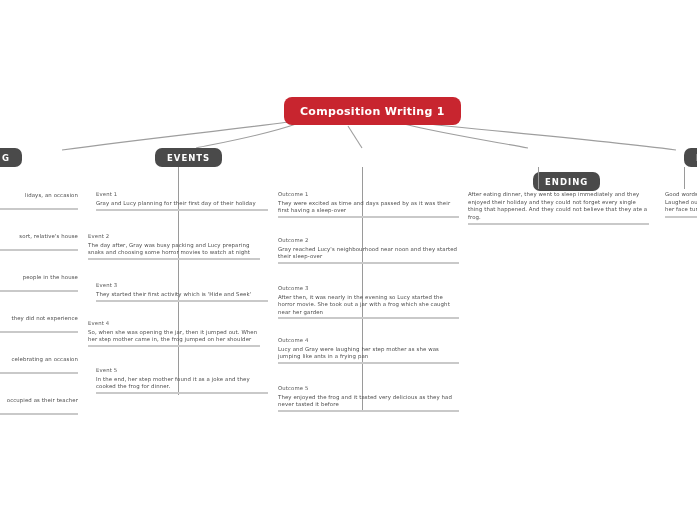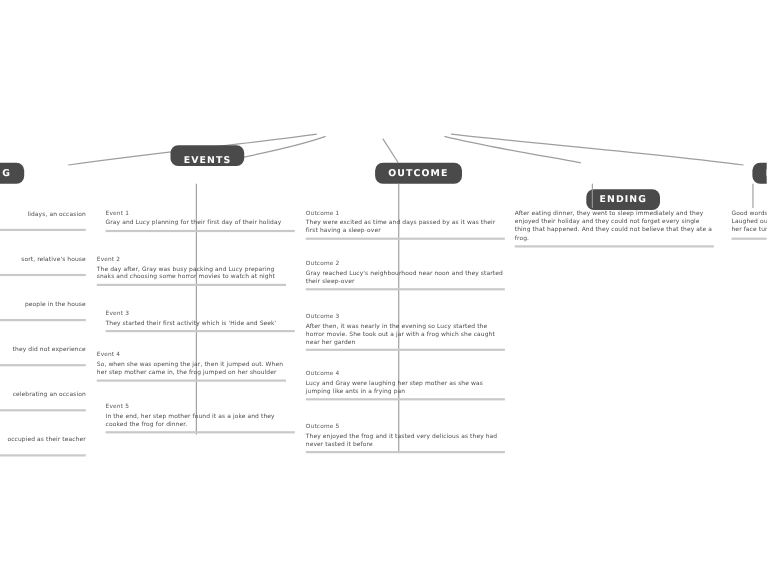--- a/index.html
+++ b/index.html
@@ -117,32 +117,32 @@
   <svg id="connectors" viewBox="0 0 697 520" width="697" height="520">
     <g fill="none" stroke="#9e9e9e" stroke-width="1.1">
       <path d="M 288 122 C 230 130, 150 138, 62 150"></path>
       <path d="M 296 124 C 265 135, 225 142, 196 148"></path>
       <path d="M 348 126 L 362 148"></path>
       <path d="M 404 124 C 440 133, 490 141, 528 148"></path>
       <path d="M 410 122 C 480 130, 590 139, 676 150"></path>
     </g>
   </svg>
 
+  <div class="node node-root" style="left:284px; top:97px;">
+    <span>Composition Writing 1</span>
+  </div>
 
   <div class="node node-branch" style="left:-10px; top:148px;">
     <span>G</span>
   </div>
 
-  <div class="node node-branch" style="left:155px; top:132px;align-items:flex-end;">
+  <div class="node node-branch" style="left:155px; top:148px;">
     <span>EVENTS</span>
   </div>
 
-  <div class="node node-branch" style="left:341px; top:148px;">
-    <span>OUTCOME</span>
-  </div>
 
   <div class="node node-branch" style="left:533px; top:148px;margin-top:24px;">
     <span>ENDING</span>
   </div>
 
   <div class="node node-branch" style="left:684px; top:148px;">
     <span>D</span>
   </div>
 
   <div class="column" style="left:-92px; top:167px; width:170px;">

